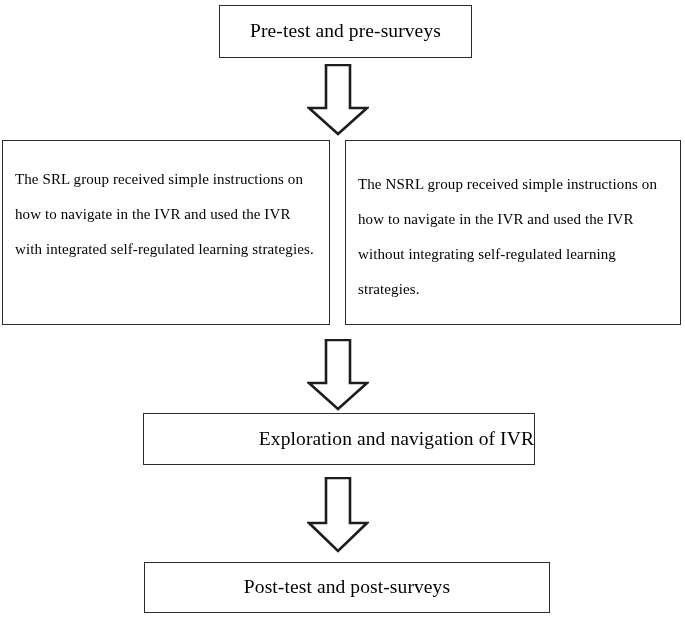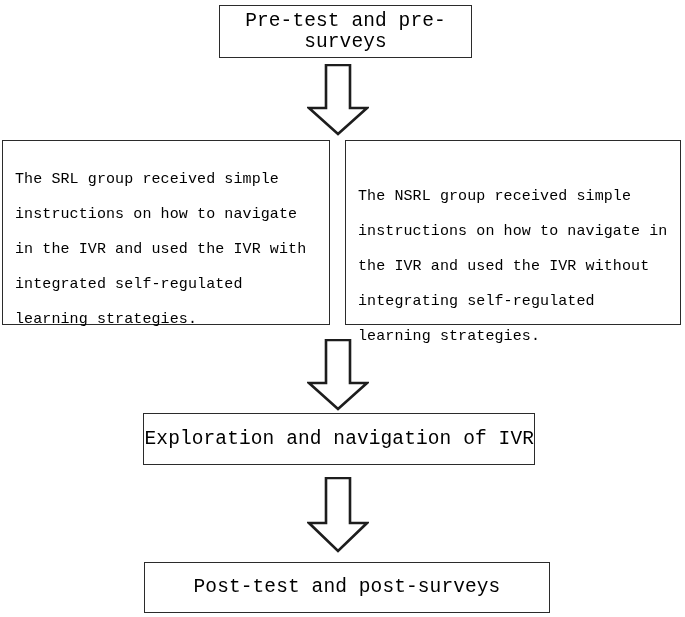--- a/index.html
+++ b/index.html
@@ -34,32 +34,31 @@
   .node.para {
     align-items: flex-start;
     justify-content: flex-start;
     text-align: left;
   }
   .node-label {
     font-size: 19.5px;
     line-height: 1.05;
     letter-spacing: 0.1px;
     white-space: pre-line;
-    font-family: Liberation Mono, monospace;
   }
   .node.para .node-label {
     font-size: 15px;
     line-height: 35px;
     padding: 0 10px 0 12px;
     margin-top: 12px;
   }
   
   #node-pretest      { left: 219px; top: 5px;   width: 253px; height: 53px; }
   #node-srl          { left: 2px;   top: 140px; width: 328px; height: 185px; padding-top: 9px; }
-  #node-nsrl         { left: 345px; top: 140px; width: 336px; height: 185px; padding-top: 26px; }
+  #node-nsrl         { left: 345px; top: 140px; width: 336px; height: 185px; padding-top: 14px; }
   #node-exploration  { left: 143px; top: 413px; width: 392px; height: 52px; justify-content: flex-end; }
   #node-posttest     { left: 144px; top: 562px; width: 406px; height: 51px; }
 
   .arrow {
     position: absolute;
     width: 62px;
   }
   .arrow svg { display: block; width: 100%; height: 100%; }
   #arrow-1 { left: 307px; top: 64px;  height: 72px; }
   #arrow-2 { left: 307px; top: 339px; height: 72px; }

